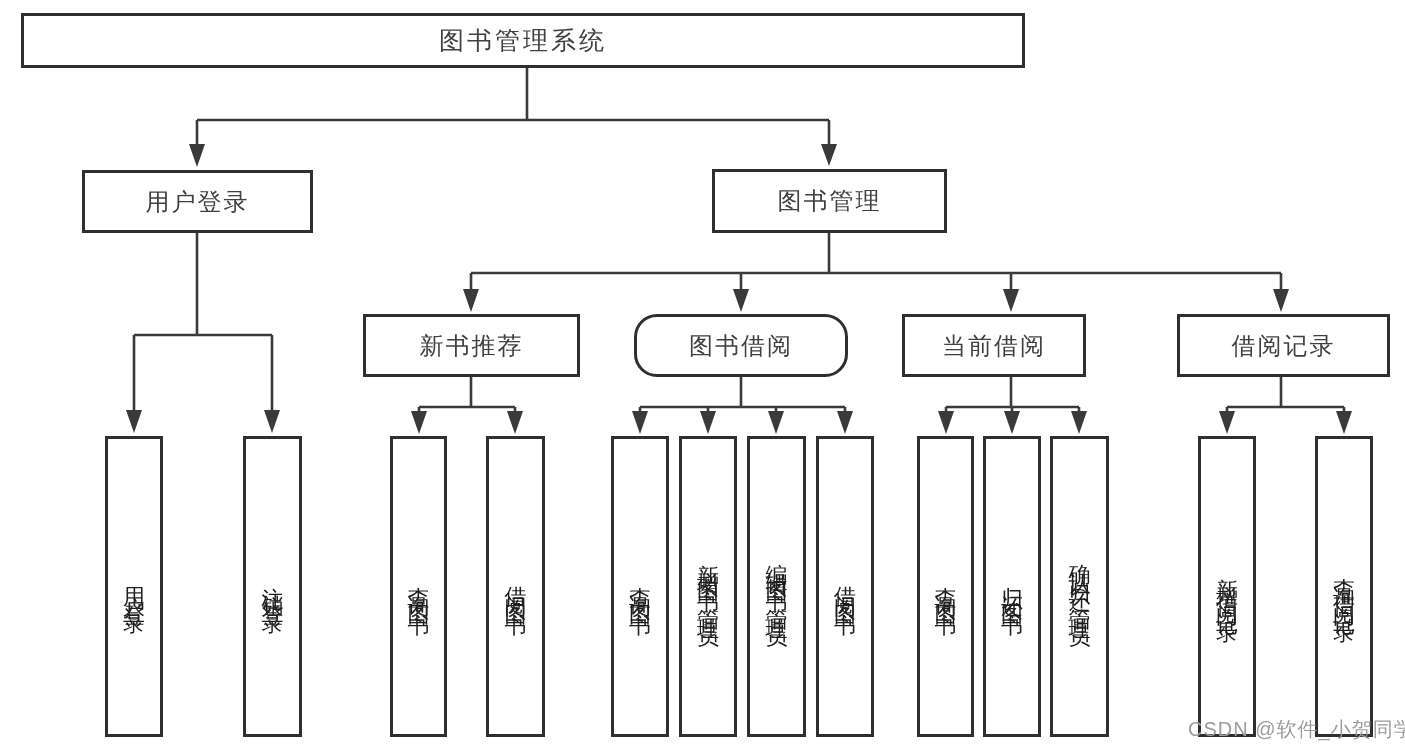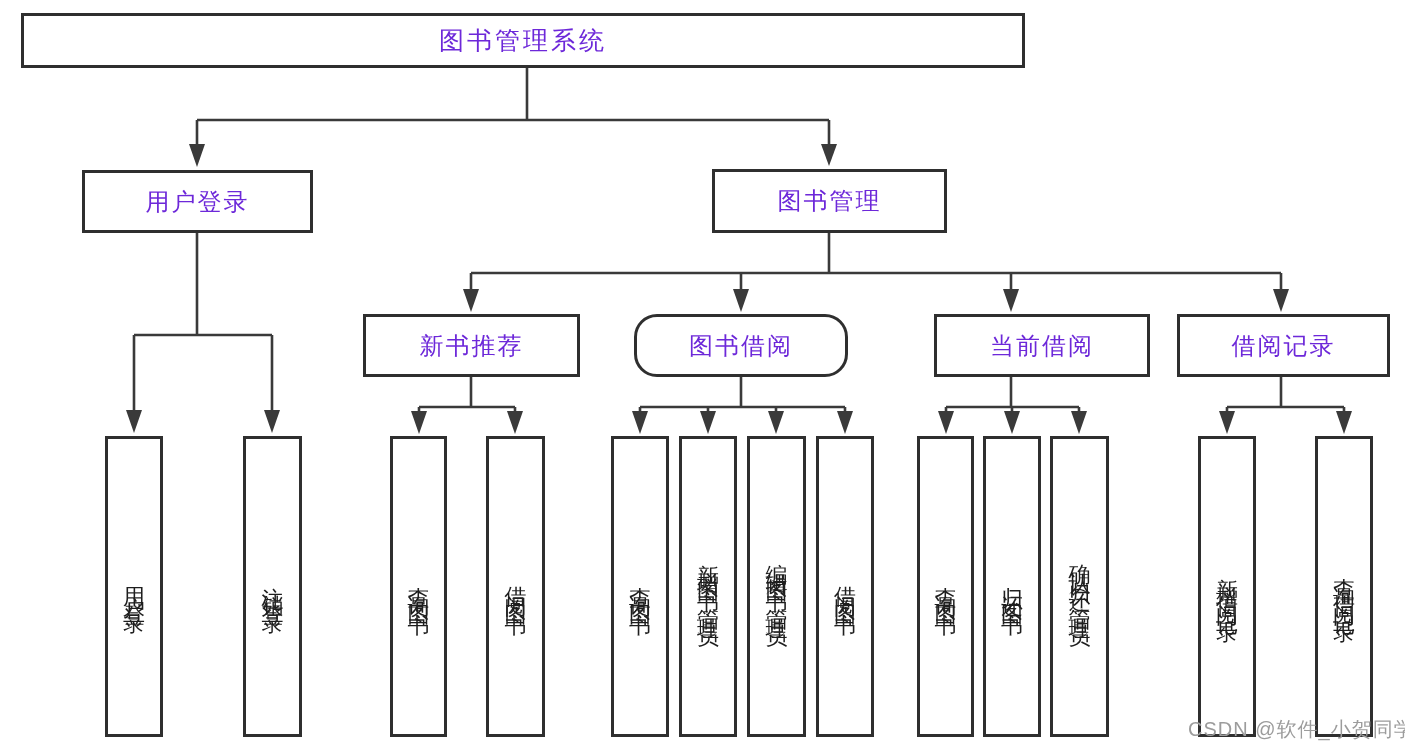--- a/index.html
+++ b/index.html
@@ -8,21 +8,21 @@
     width:1405px;height:747px;
     background:#ffffff;
     font-family:"Liberation Sans","DejaVu Sans",sans-serif;
     overflow:hidden;
   }
   #connectors{position:absolute;left:0;top:0;width:1405px;height:747px;}
   .node{
     position:absolute;box-sizing:border-box;
     border:3px solid #2f2f2f;background:#ffffff;
     display:flex;align-items:center;justify-content:center;
-    color:#6d28d9;font-size:24px;letter-spacing:2px;
+    color:#404040;font-size:24px;letter-spacing:2px;
     white-space:nowrap;z-index:2;
   }
   .node.root{font-size:25px;letter-spacing:3px;}
   .leaf{
     position:absolute;box-sizing:border-box;
     border:3px solid #2f2f2f;background:#ffffff;
     display:flex;align-items:center;justify-content:center;
     color:#1e1e1e;z-index:2;
   }
   .leaf span{
@@ -91,21 +91,21 @@
     </g>
   </svg>
 
   <div class="node root" style="left:21px;top:13px;width:1004px;height:55px;">图书管理系统</div>
 
   <div class="node" style="left:82px;top:170px;width:231px;height:63px;">用户登录</div>
   <div class="node" style="left:363px;top:314px;width:217px;height:63px;">新书推荐</div>
 
   <div class="node" style="left:712px;top:169px;width:235px;height:64px;">图书管理</div>
   <div class="node" style="left:634px;top:314px;width:214px;height:63px;border-radius:23px;">图书借阅</div>
-  <div class="node" style="left:934px;top:314px;width:216px;height:63px;">当前借阅</div>
+  <div class="node" style="left:902px;top:314px;width:184px;height:63px;">当前借阅</div>
   <div class="node" style="left:1177px;top:314px;width:213px;height:63px;">借阅记录</div>
 
   <div class="leaf" style="left:105px;top:436px;width:58px;height:301px;">
     <span>用户登录</span>
   </div>
   <div class="leaf" style="left:243px;top:436px;width:59px;height:301px;">
     <span>注销登录</span>
   </div>
 
   <div class="leaf" style="left:390px;top:436px;width:57px;height:301px;">

